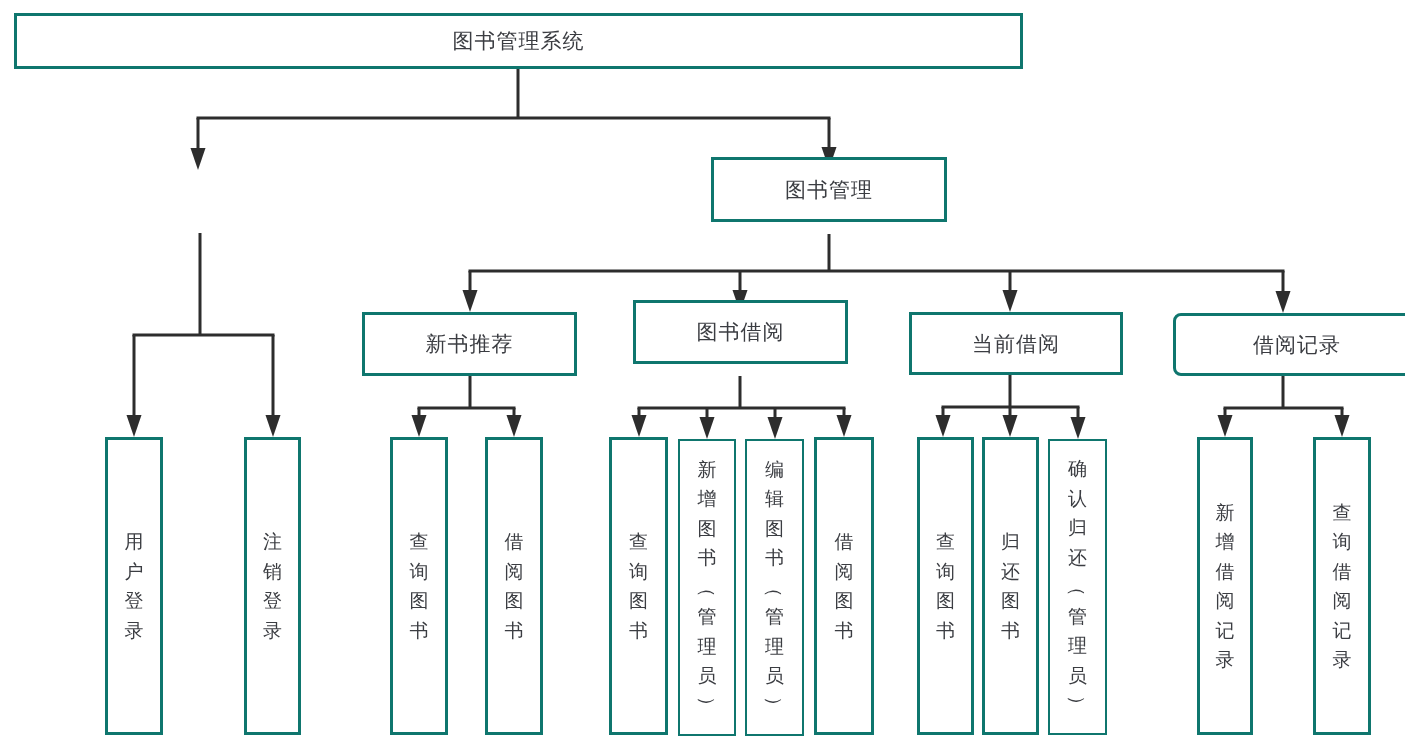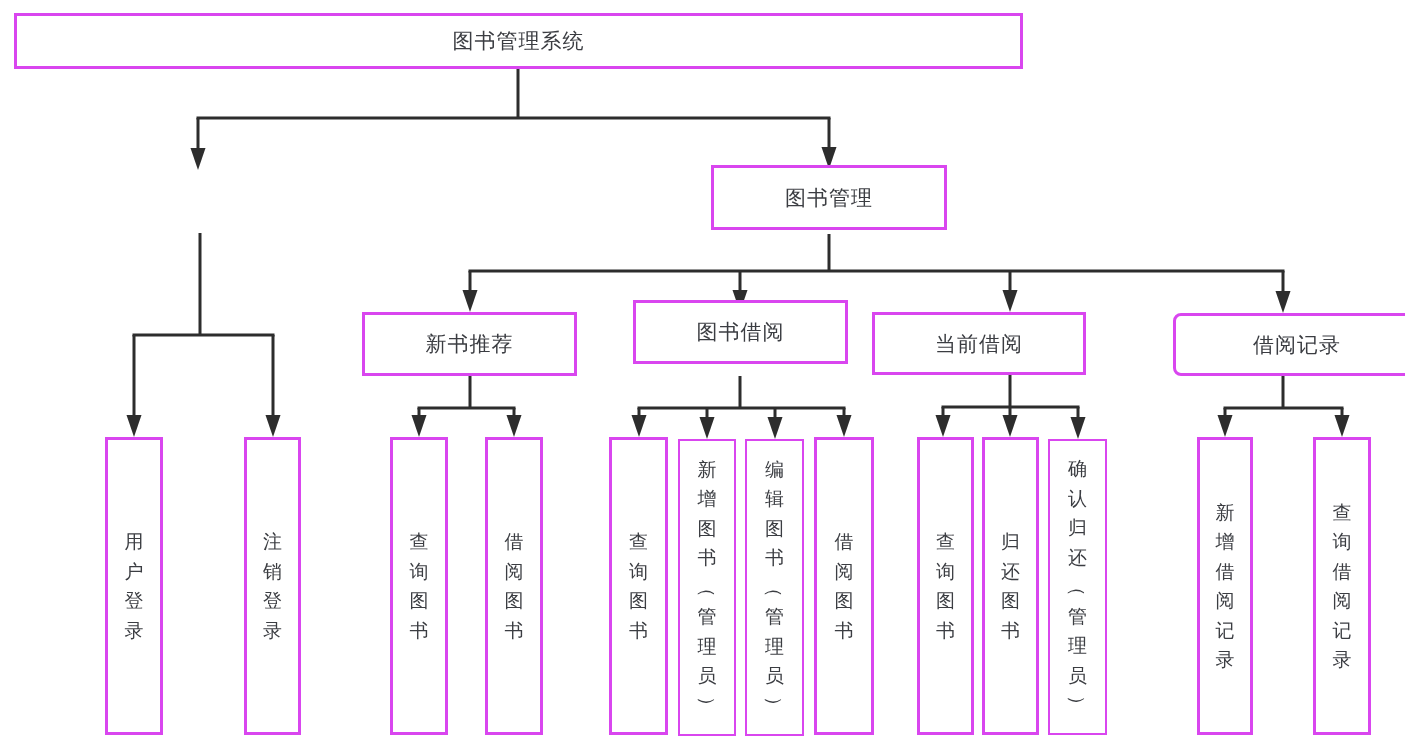--- a/index.html
+++ b/index.html
@@ -13,21 +13,21 @@
   }
   #wires {
     position: absolute;
     left: 0; top: 0;
     width: 1405px; height: 747px;
     pointer-events: none;
   }
   .node {
     position: absolute;
     box-sizing: border-box;
-    border: 3px solid #d946ef;
+    border: 3px solid #0f766e;
     background: #ffffff;
     color: #3b3d42;
     display: flex;
     align-items: center;
     justify-content: center;
     z-index: 2;
   }
   .node.h {
     font-size: 21px;
     letter-spacing: 1px;
@@ -113,25 +113,25 @@
       <line x1="1283" y1="376" x2="1283" y2="408" stroke="#2d2d2d" stroke-width="3"></line>
       <line x1="1223.5" y1="408" x2="1343.5" y2="408" stroke="#2d2d2d" stroke-width="3"></line>
       <line x1="1225" y1="408" x2="1225" y2="425" stroke="#2d2d2d" stroke-width="3"></line>
       <polygon points="1225,437 1217.5,415 1232.5,415" fill="#2d2d2d"></polygon>
       <line x1="1342" y1="408" x2="1342" y2="425" stroke="#2d2d2d" stroke-width="3"></line>
       <polygon points="1342,437 1334.5,415 1349.5,415" fill="#2d2d2d"></polygon>
     </svg>
 
   <div class="node h" id="n-root" style="left: 14px; top: 13px; width: 1009px; height: 56px;">图书管理系统</div>
 
-  <div class="node h" id="n-book_mgmt" style="left: 711px; top: 165px; width: 236px; height: 65px; text-align: right;">图书管理</div>
+  <div class="node h" id="n-book_mgmt" style="left: 711px; top: 157px; width: 236px; height: 65px; text-align: right;">图书管理</div>
 
   <div class="node h" id="n-new_book" style="left: 362px; top: 312px; width: 215px; height: 64px;">新书推荐</div>
   <div class="node h" id="n-book_borrow" style="left: 633px; top: 300px; width: 215px; height: 64px;">图书借阅</div>
-  <div class="node h" id="n-current_borrow" style="left: 872px; top: 312px; width: 214px; height: 63px;">当前借阅</div>
+  <div class="node h" id="n-current_borrow" style="left: 909px; top: 312px; width: 214px; height: 63px;">当前借阅</div>
   <div class="node h" id="n-borrow_record" style="left: 1173px; top: 313px; width: 248px; height: 63px; border-radius: 8px;">借阅记录</div>
 
   <div class="node v" id="n-leaf_user_login" style="left: 105px; top: 437px; width: 58px; height: 298px;">
       <span class="ch">用</span>
       <span class="ch">户</span>
       <span class="ch">登</span>
       <span class="ch">录</span>
     </div>
   <div class="node v" id="n-leaf_logout" style="left: 244px; top: 437px; width: 57px; height: 298px;">
       <span class="ch">注</span>

